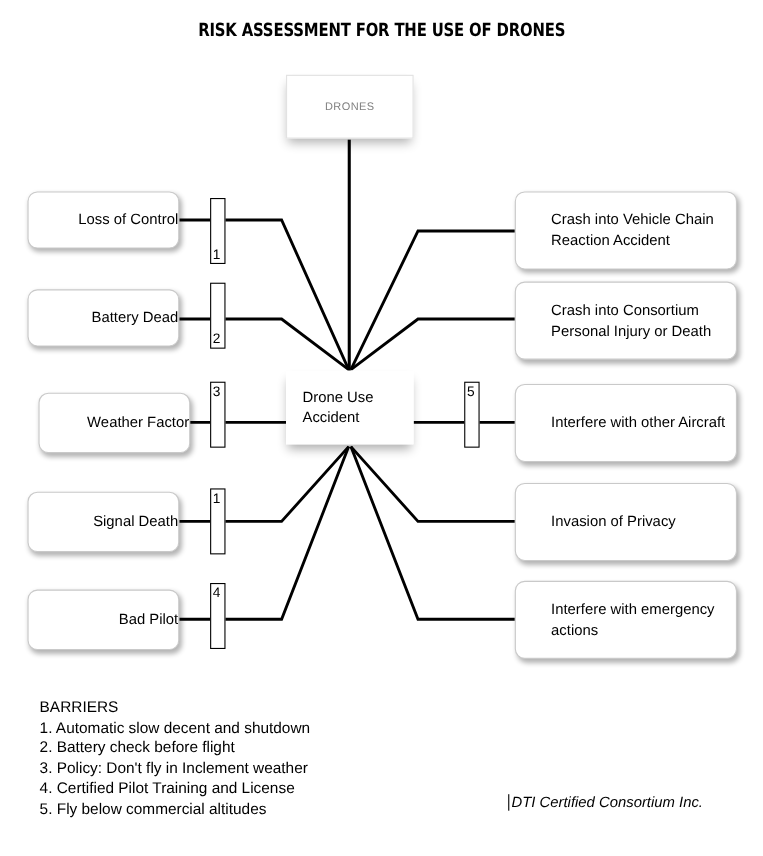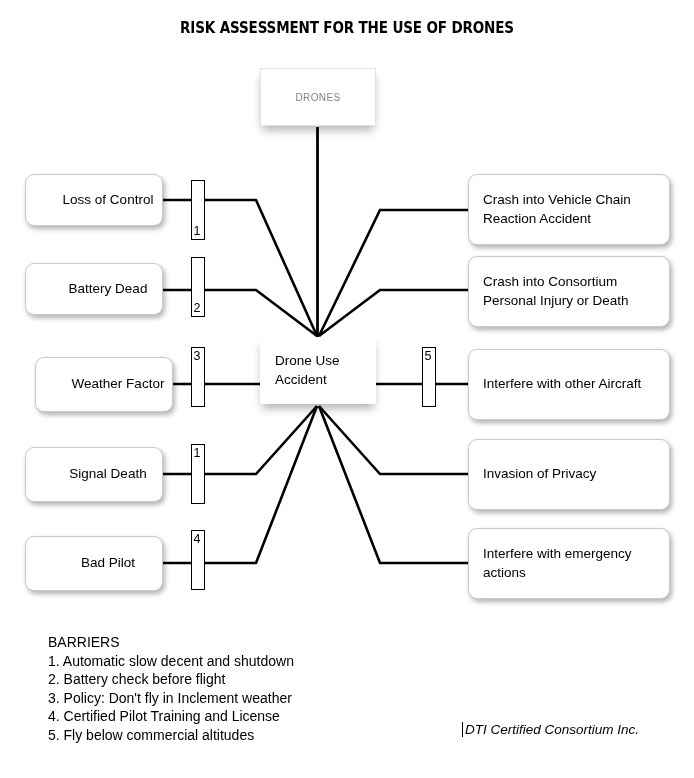--- a/index.html
+++ b/index.html
@@ -59,24 +59,24 @@
     display: flex;
     align-items: center;
     font-size: 13.5px;
     line-height: 1.34;
     z-index: 3;
   }
   .node.rounded { border-radius: 9px; }
 
   .hazard {
     padding-left: 28px;
-    justify-content: center;
+    justify-content: flex-end;
   }
   .consequence {
-    padding-left: 14px;
+    padding-left: 32px;
     padding-right: 8px;
     justify-content: flex-start;
   }
 
   
   .source-node {
     position: absolute;
     background: #ffffff;
     border: 1px solid #e2e2e2;
     box-shadow: 0 6px 9px -2px rgba(0,0,0,0.30);
@@ -119,21 +119,21 @@
     color: #000;
   }
   .barrier.num-top    { align-items: flex-start; }
   .barrier.num-top .bnum    { padding-top: 2px; }
   .barrier.num-bottom { align-items: flex-end; }
   .barrier.num-bottom .bnum { padding-bottom: 2px; }
 
   
   .legend {
     position: absolute;
-    left: 48px; top: 633px;
+    left: 36px; top: 633px;
     font-size: 14px;
     line-height: 18.6px;
   }
   .legend .legend-title { margin-bottom: 0px; }
   .legend ol {
     margin: 0; padding: 0;
     list-style: none;
   }
   .legend li { white-space: nowrap; }
 

